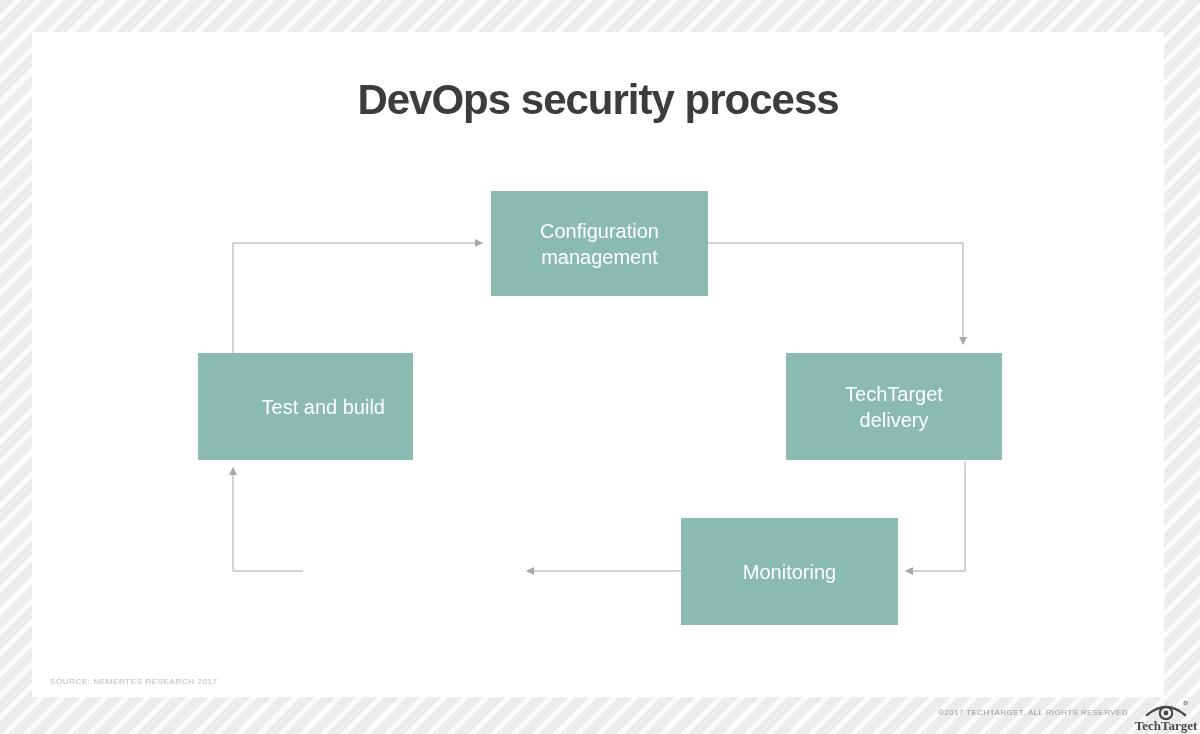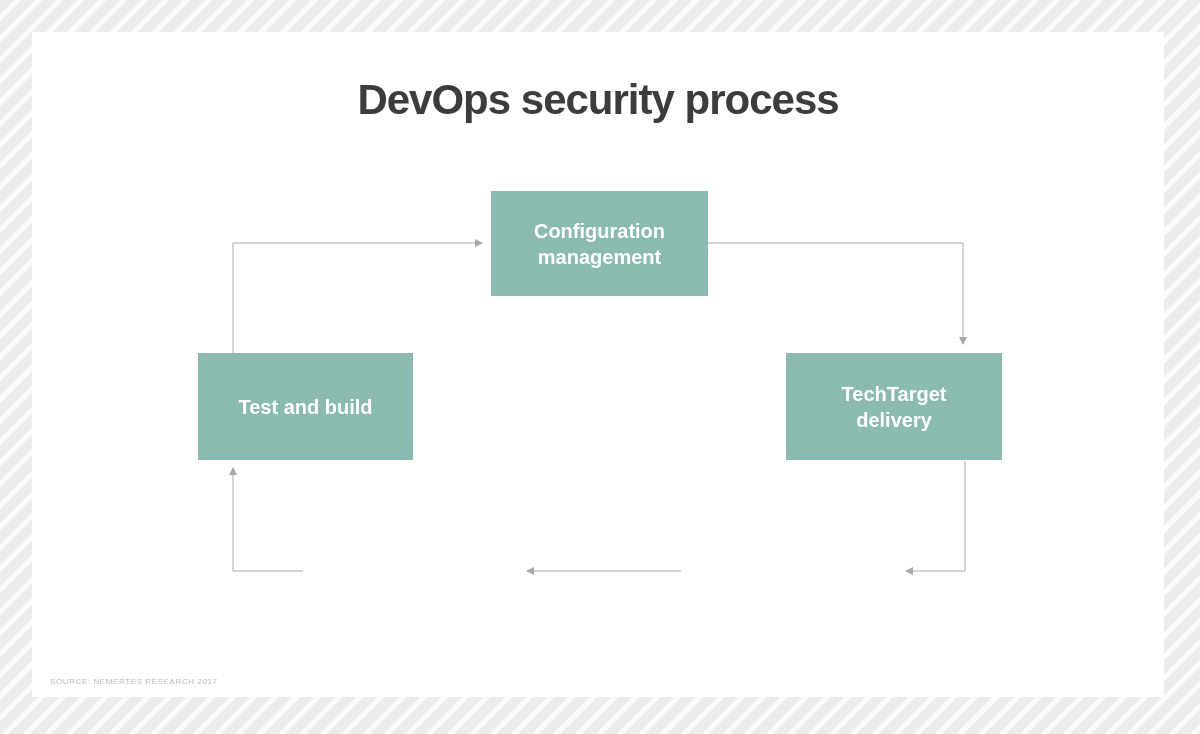--- a/index.html
+++ b/index.html
@@ -18,24 +18,24 @@
   .page-title {
     position: absolute; left: 0; top: 44px; width: 100%;
     text-align: center; margin: 0;
     font-size: 42px; font-weight: bold; letter-spacing: -1px;
     color: #3c3c3e;
   }
   .arrows { position: absolute; left: 0; top: 0; width: 1132px; height: 665px; pointer-events: none; }
   .box {
     position: absolute; display: flex; align-items: center; justify-content: center;
     text-align: center; color: #ffffff; font-size: 20px; line-height: 1.3;
-    padding: 0 28px; box-sizing: border-box; font-weight: bold;
+    padding: 0 28px; box-sizing: border-box;
   }
   .box-config      { left: 459px; top: 159px; width: 217px; height: 105px; }
-  .box-test        { left: 166px; top: 321px; width: 215px; height: 107px; }
+  .box-test        { left: 166px; top: 321px; width: 215px; height: 107px; justify-content: flex-end; }
   .box-security    { left: 459px; top: 321px; width: 217px; height: 107px; }
   .box-continuous  { left: 754px; top: 321px; width: 216px; height: 107px; }
   .box-version     { left: 270px; top: 486px; width: 217px; height: 107px; }
   .box-monitoring  { left: 649px; top: 486px; width: 217px; height: 107px; }
   .source-note {
     position: absolute; left: 18px; bottom: 11px;
     font-size: 8px; letter-spacing: 0.6px; color: #b9b9b9;
   }
   .footer-right {
     position: absolute; right: 4px; bottom: 2px;
@@ -79,17 +79,32 @@
     <div class="box box-test" style="background: rgb(138, 186, 176);">
       <span>Test and build</span>
     </div>
 
 
     <div class="box box-continuous" style="background: rgb(138, 186, 176);">
       <span>TechTarget delivery</span>
     </div>
 
 
+    <div class="box box-monitoring" style="background: rgb(138, 186, 176);">
+      <span>Monitoring</span>
+    </div>
 
     <div class="source-note">SOURCE: NEMERTES RESEARCH 2017</div>
   </div>
 
+  <div class="footer-right">
+    <span class="copyright">©2017 TECHTARGET, ALL RIGHTS RESERVED</span>
+    <div class="tt-logo">
+      <svg width="44" height="22" viewBox="0 0 44 22" xmlns="http://www.w3.org/2000/svg">
+        <path d="M3,16 Q22,0 41,16" fill="none" stroke="#4a4a4a" stroke-width="2.4" stroke-linecap="round"></path>
+        <circle cx="22" cy="14" r="6.2" fill="none" stroke="#4a4a4a" stroke-width="2.2"></circle>
+        <circle cx="22" cy="14" r="2.4" fill="#4a4a4a"></circle>
+        <circle cx="41.5" cy="4" r="1.6" fill="none" stroke="#4a4a4a" stroke-width="0.8"></circle>
+      </svg>
+      <div class="tt-wordmark">TechTarget</div>
+    </div>
+  </div>
 </div>
 
 </body></html>

